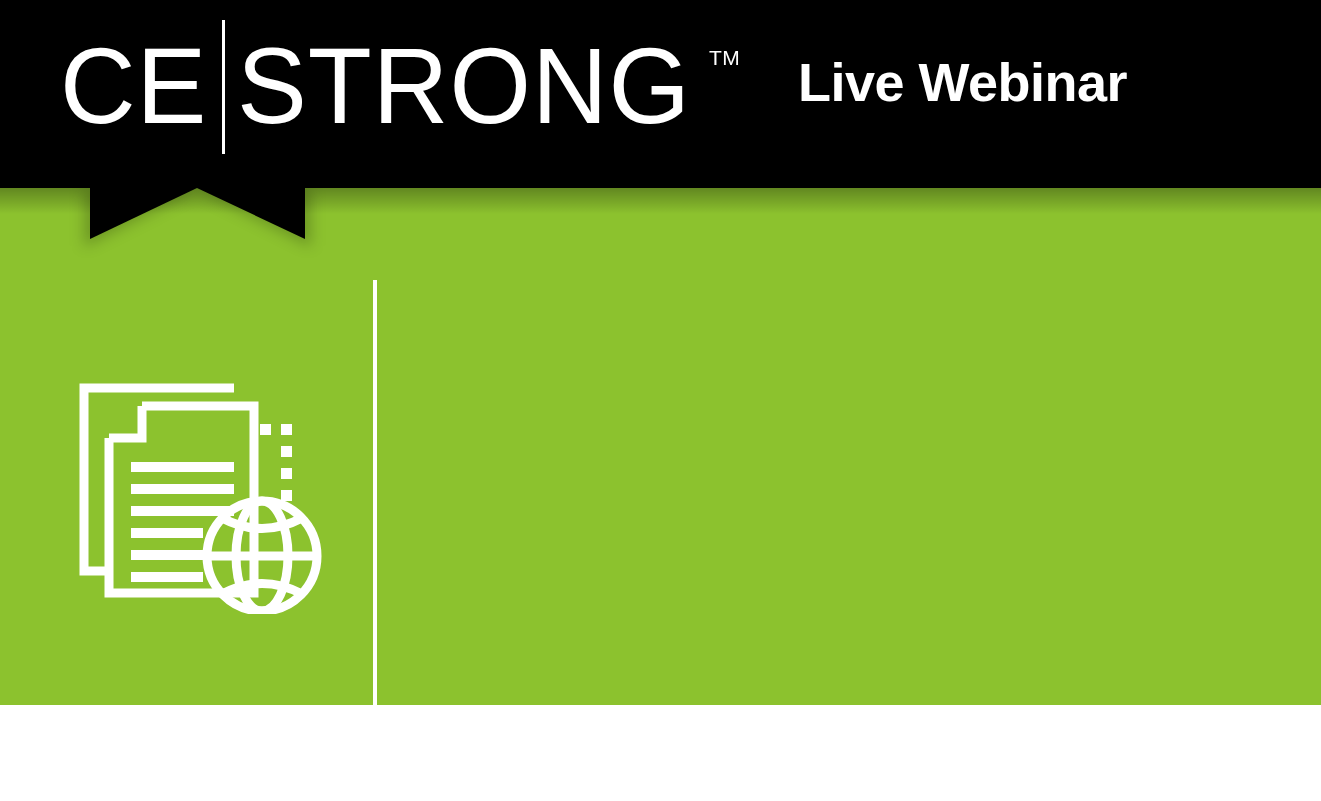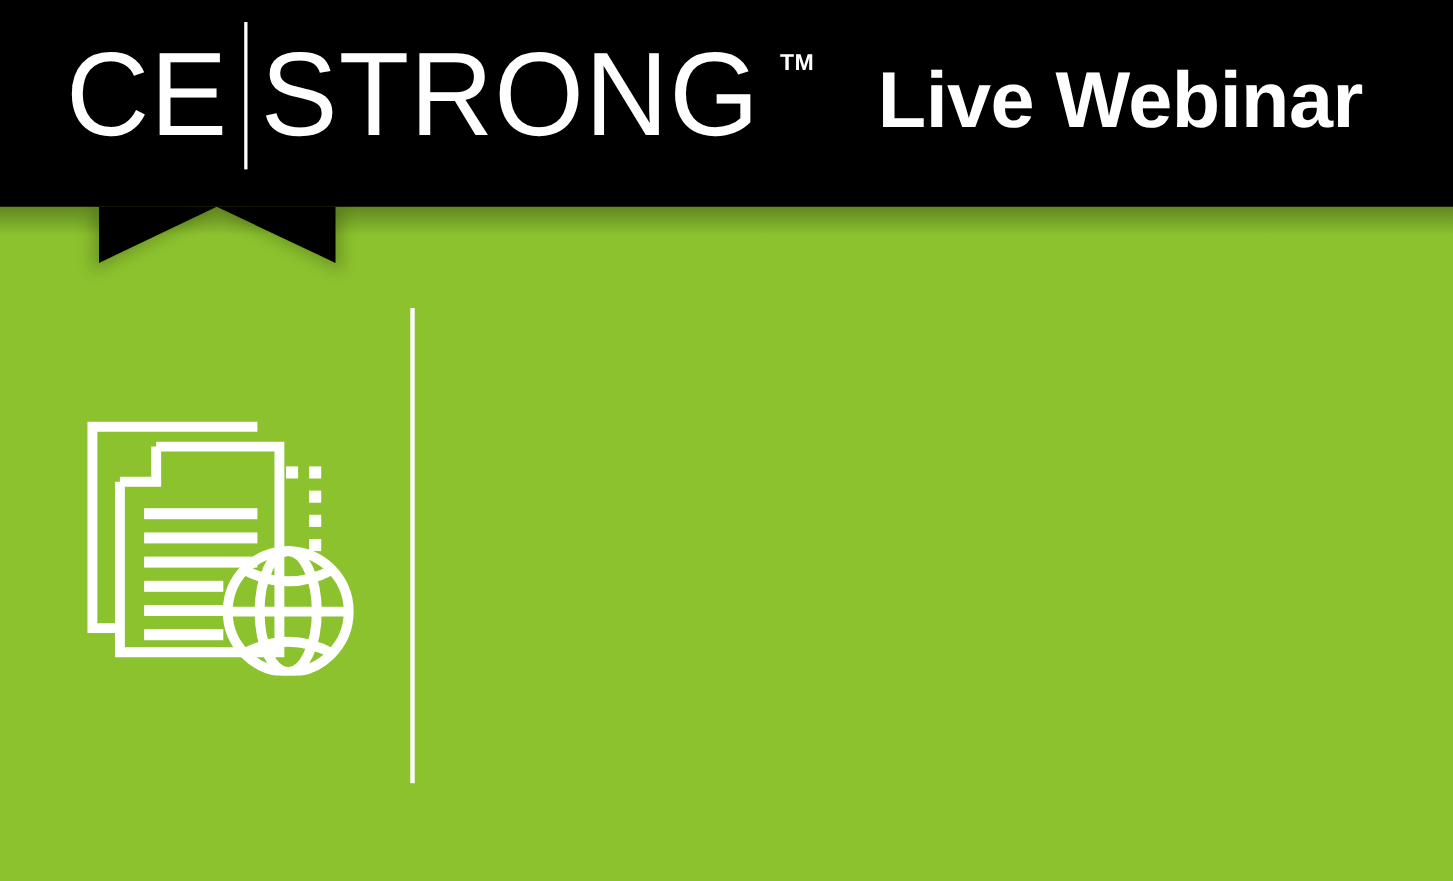--- a/index.html
+++ b/index.html
@@ -3,21 +3,21 @@
 <meta charset="utf-8">
 <style>
   html, body {
     margin: 0;
     padding: 0;
     background: #ffffff;
   }
   #canvas {
     position: relative;
     width: 1321px;
-    height: 801px;
+    height: 705px;
     overflow: hidden;
     background: #8CC22E;
     font-family: "Liberation Sans", sans-serif;
     -webkit-font-smoothing: antialiased;
   }
 
   
   .banner {
     position: absolute;
     left: 0;
@@ -89,36 +89,36 @@
     width: 3px;
     height: 134px;
     background: #ffffff;
     margin: 0 12px 0 10px;
     position: relative;
     top: 1px;
   }
   .logo-tm {
     font-family: "Liberation Sans", sans-serif;
     font-size: 21px;
-    font-weight: 700;
+    font-weight: 400;
     color: #ffffff;
     align-self: flex-start;
     margin-left: 4px;
     margin-top: 20px;
     letter-spacing: 0.5px;
   }
 
   
   .live-webinar {
     position: absolute;
     left: 798px;
     top: 55px;
     font-family: "Liberation Sans", sans-serif;
     font-weight: bold;
-    font-size: 72px;
+    font-size: 54px;
     line-height: 1;
     color: #ffffff;
     letter-spacing: -0.5px;
     z-index: 6;
     white-space: nowrap;
   }
 
   
   .doc-icon {
     position: absolute;

